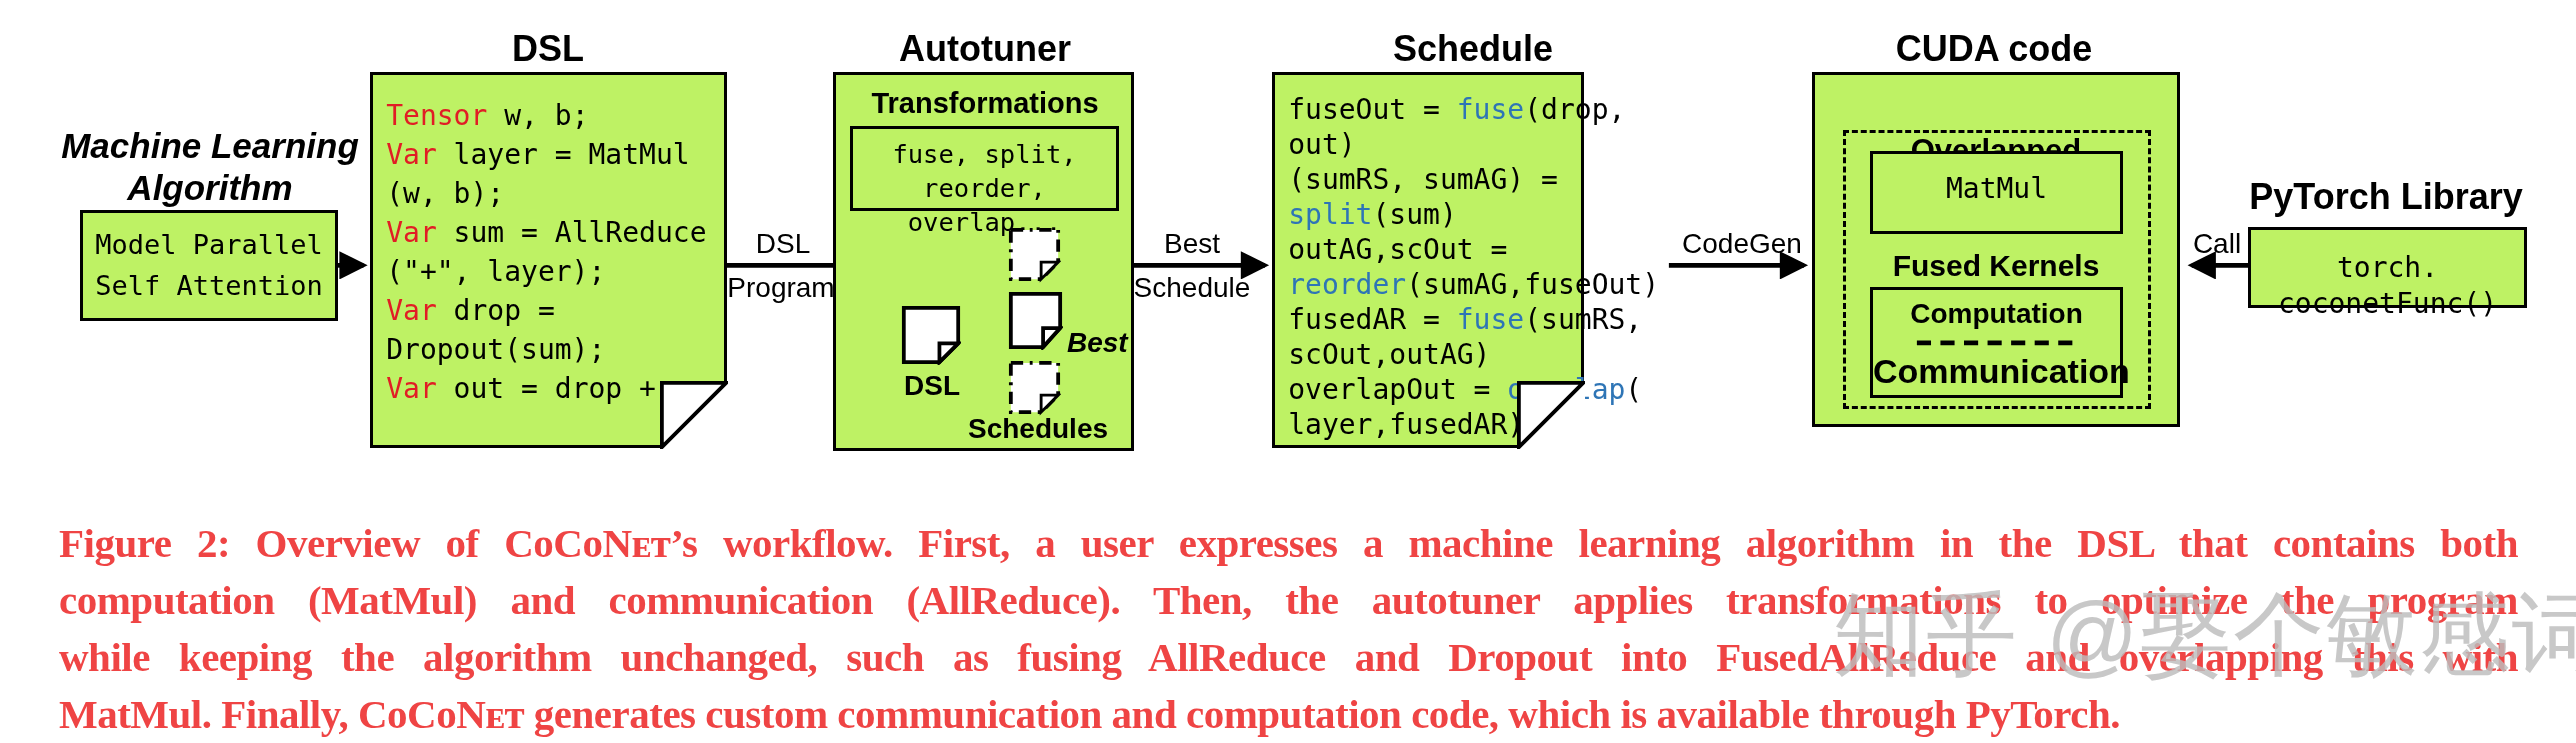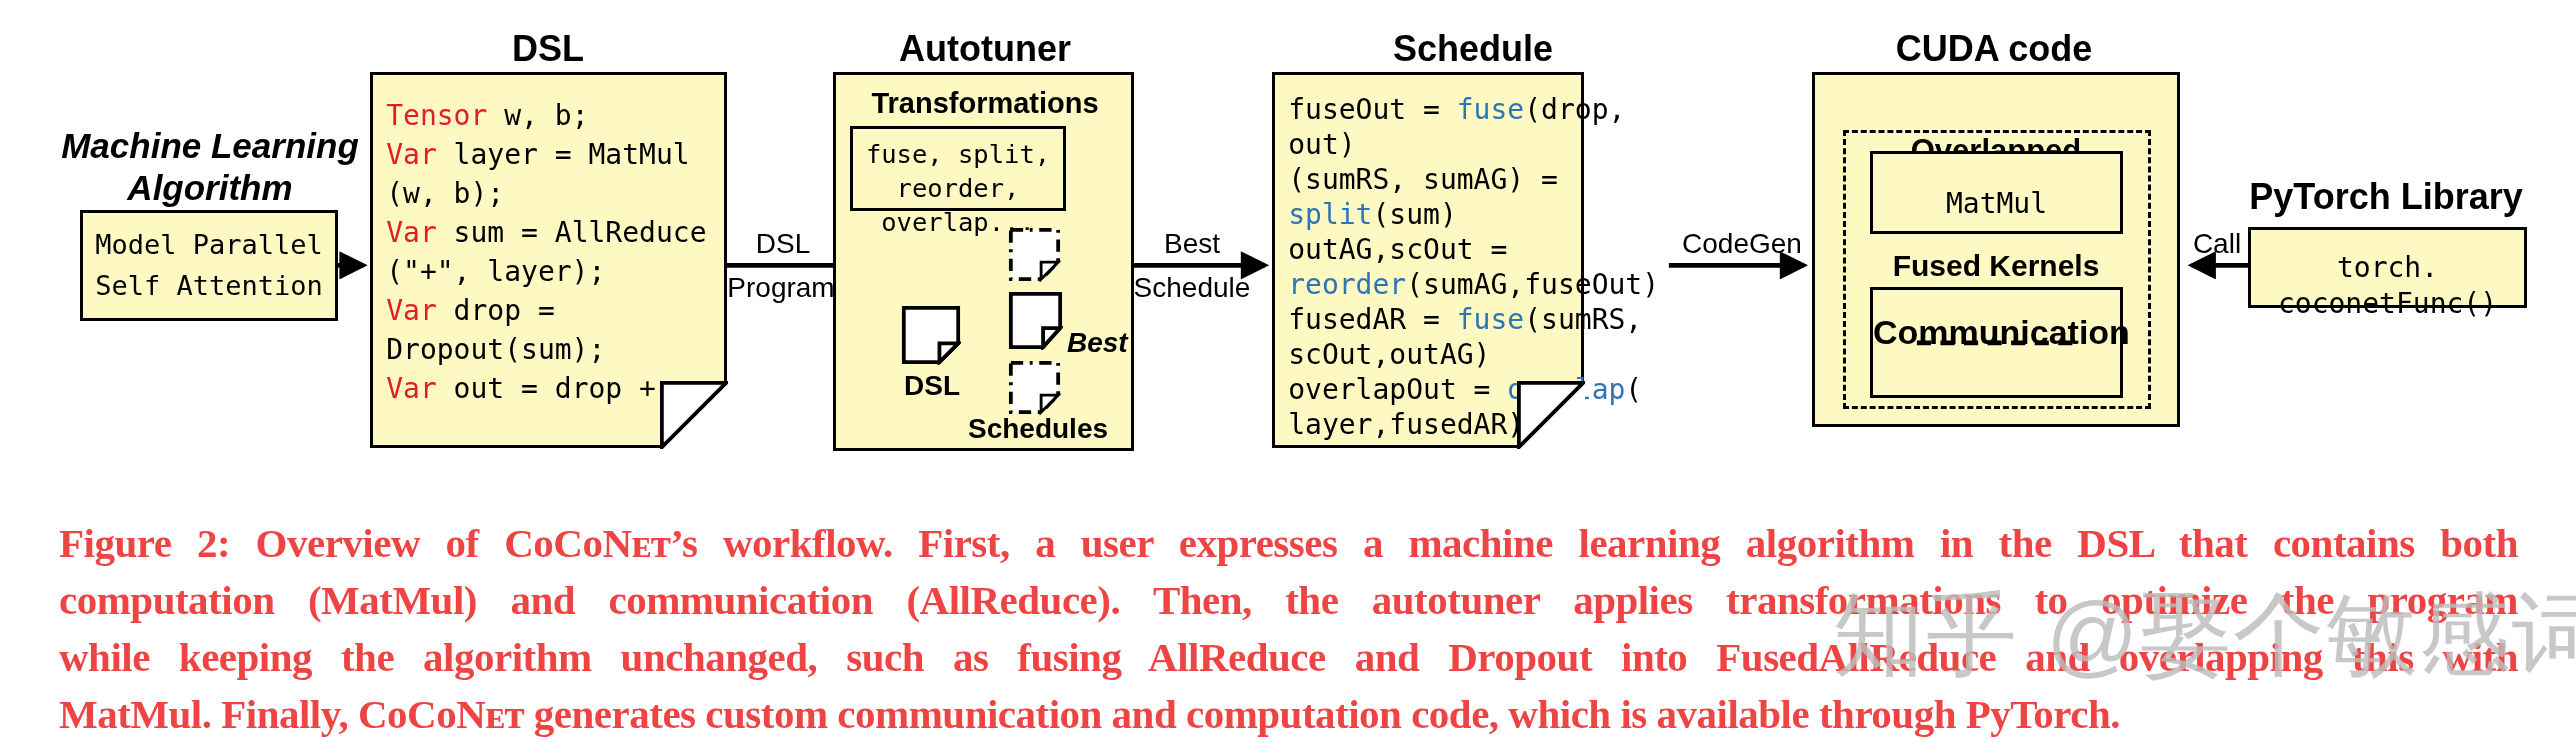--- a/index.html
+++ b/index.html
@@ -1,19 +1,19 @@
 <!DOCTYPE html>
 <html style="font-size:15px"><head>
 <meta charset="utf-8">
 <style>
   html,body{margin:0;padding:0;background:#fff;}
   #canvas{position:relative;width:2576px;height:744px;background:#ffffff;overflow:hidden;
           font-family:"Liberation Sans",sans-serif;color:#000;}
   .abs{position:absolute;font-style:italic;}
-  .box{position:absolute;border:3.8px solid #000;background:#fef9c3;box-sizing:border-box;}
+  .box{position:absolute;border:3.8px solid #000;background:#bef264;box-sizing:border-box;}
   .dashedbox{position:absolute;border:3.8px dashed #000;background:transparent;box-sizing:border-box;}
   .title{position:absolute;font-weight:bold;font-size:36px;text-align:center;white-space:nowrap;transform:translateX(-50%);}
   .subtitle{position:absolute;font-weight:bold;font-size:29px;text-align:center;white-space:nowrap;transform:translateX(-50%);}
   .arrowlabel{position:absolute;font-size:28px;text-align:center;white-space:nowrap;transform:translateX(-50%);}
   .mono{font-family:"DejaVu Sans Mono","Liberation Mono",monospace;}
   .code{position:absolute;font-family:"DejaVu Sans Mono","Liberation Mono",monospace;font-size:28px;line-height:39px;white-space:pre;}
   .code-line{white-space:pre;}
   .red{color:#e11d25;}
   .blue{color:#2e75b6;}
   .plain{color:#000;}
@@ -78,21 +78,21 @@
       <polygon points="2,70 70,2 2,2" fill="#fff" stroke="#000" stroke-width="4" stroke-linejoin="miter"></polygon>
     </svg>
   </div>
 
   <div class="arrowlabel" style="left:783px;top:228px;">DSL</div>
   <div class="arrowlabel" style="left:781px;top:272px;">Program</div>
 
   <div class="title" style="left:985px;top:28px;">Autotuner</div>
   <div class="box" style="left:833px;top:72px;width:301px;height:379px;"></div>
   <div class="subtitle" style="left:985px;top:87px;">Transformations</div>
-  <div class="box" style="left:850px;top:126px;width:216px;height:85px;">
+  <div class="box" style="left:850px;top:126px;width:269px;height:85px;">
     <div class="mono centertxt" style="font-size:25.5px;line-height:34px;padding-top:7.6px;">
       <div>fuse, split,</div>
       <div>reorder, overlap...</div>
     </div>
   </div>
 
   <svg class="docicon" style="left:901px;top:305px;" width="60" height="60" viewBox="0 0 64 64">
     <path d="M3,3 H61 V41 L41,61 H3 Z" fill="#fff" stroke="#000" stroke-width="4" stroke-linejoin="miter"></path>
     <polygon points="61,41 41,61 41,41" fill="#fff" stroke="#000" stroke-width="4" stroke-linejoin="miter"></polygon>
   </svg>
@@ -125,24 +125,25 @@
     </svg>
   </div>
 
   <div class="arrowlabel" style="left:1742px;top:228px;">CodeGen</div>
 
   <div class="title" style="left:1994px;top:28px;">CUDA code</div>
   <div class="box" style="left:1812px;top:72px;width:368px;height:355px;"></div>
   <div class="subtitle" style="left:1996px;top:85px;font-size:31px;margin-top:48px;">Overlapped</div>
   <div class="dashedbox" style="left:1843px;top:130px;width:308px;height:279px;"></div>
   <div class="box" style="left:1870px;top:151px;width:253px;height:83px;">
-    <div class="mono centertxt" style="font-size:28px;padding-top:33px;">MatMul</div>
+    <div class="mono centertxt" style="font-size:28px;padding-top:18px;">MatMul</div>
   </div>
   <div class="subtitle" style="left:1996px;top:249px;font-size:30px;">Fused Kernels</div>
   <div class="box" style="left:1870px;top:287px;width:253px;height:111px;">
+    <div class="centertxt" style="font-weight:bold;font-size:28px;padding-top:7.6px;">Computation</div>
     <svg width="245" height="7.6" style="position:absolute;left:42px;top:49px;" viewBox="0 0 260 8">
       <line x1="2" y1="4" x2="172" y2="4" stroke="#000" stroke-width="5" stroke-dasharray="15 10"></line>
     </svg>
     <div class="centertxt" style="font-weight:bold;font-size:34px;padding-top:22.7px;">Communication</div>
   </div>
 
   <div class="arrowlabel" style="left:2217px;top:228px;">Call</div>
 
   <div class="title" style="left:2386px;top:176px;">PyTorch Library</div>
   <div class="box" style="left:2248px;top:227px;width:279px;height:81px;">

